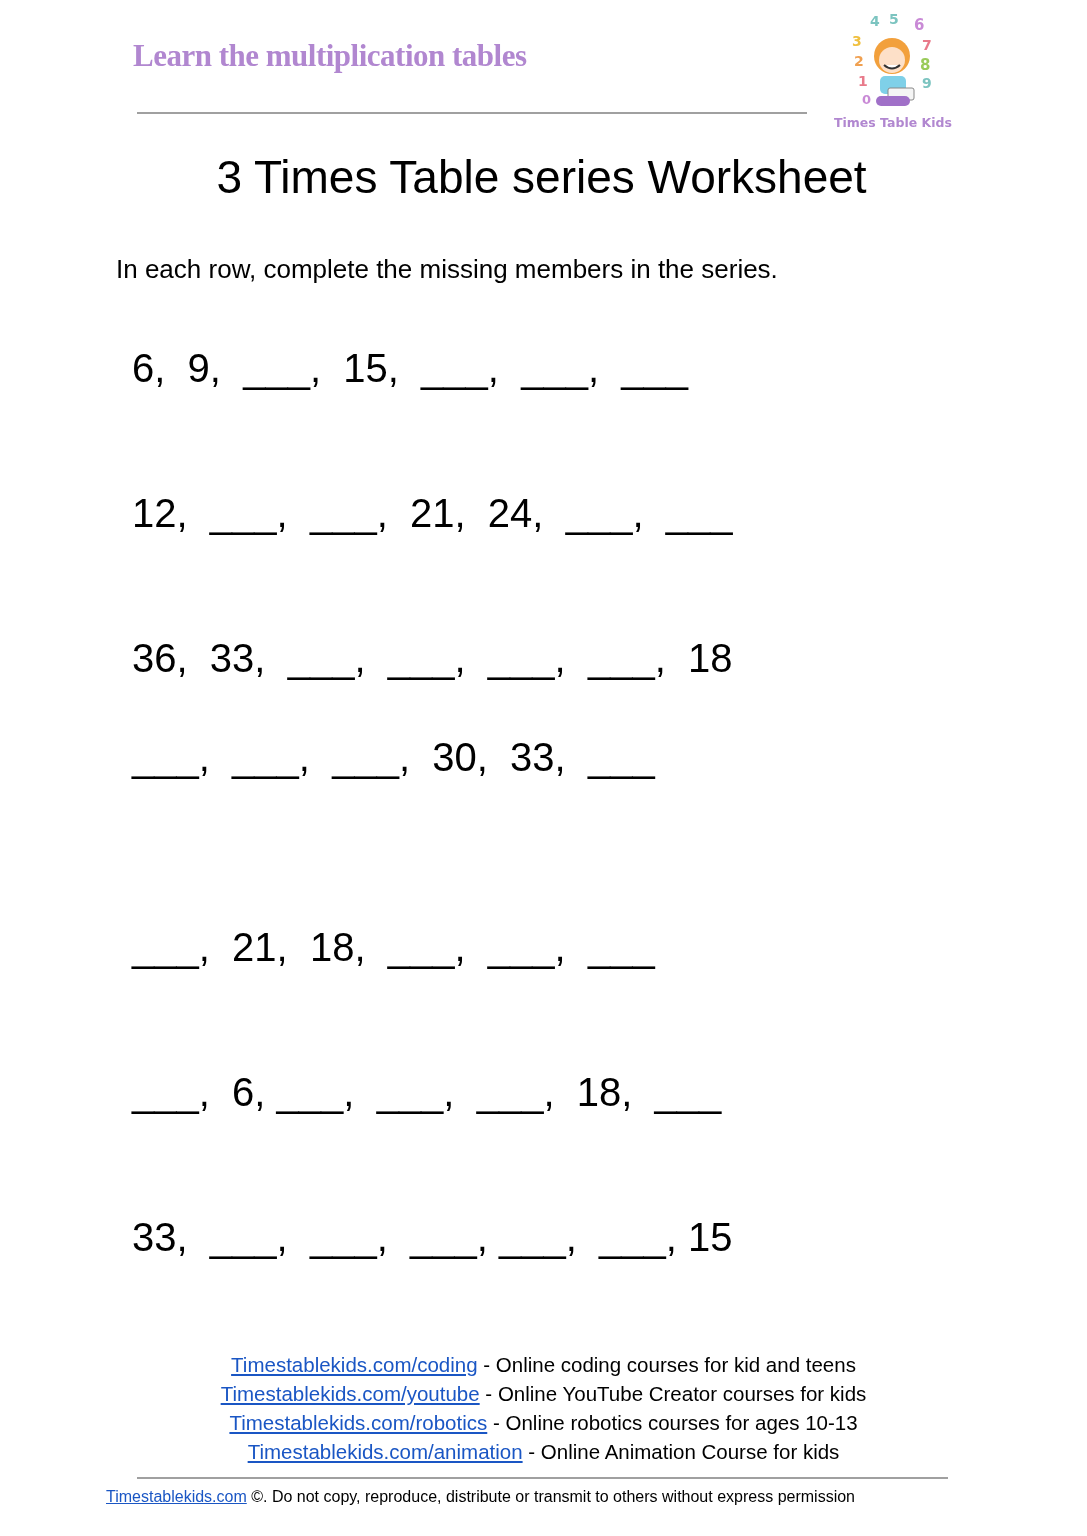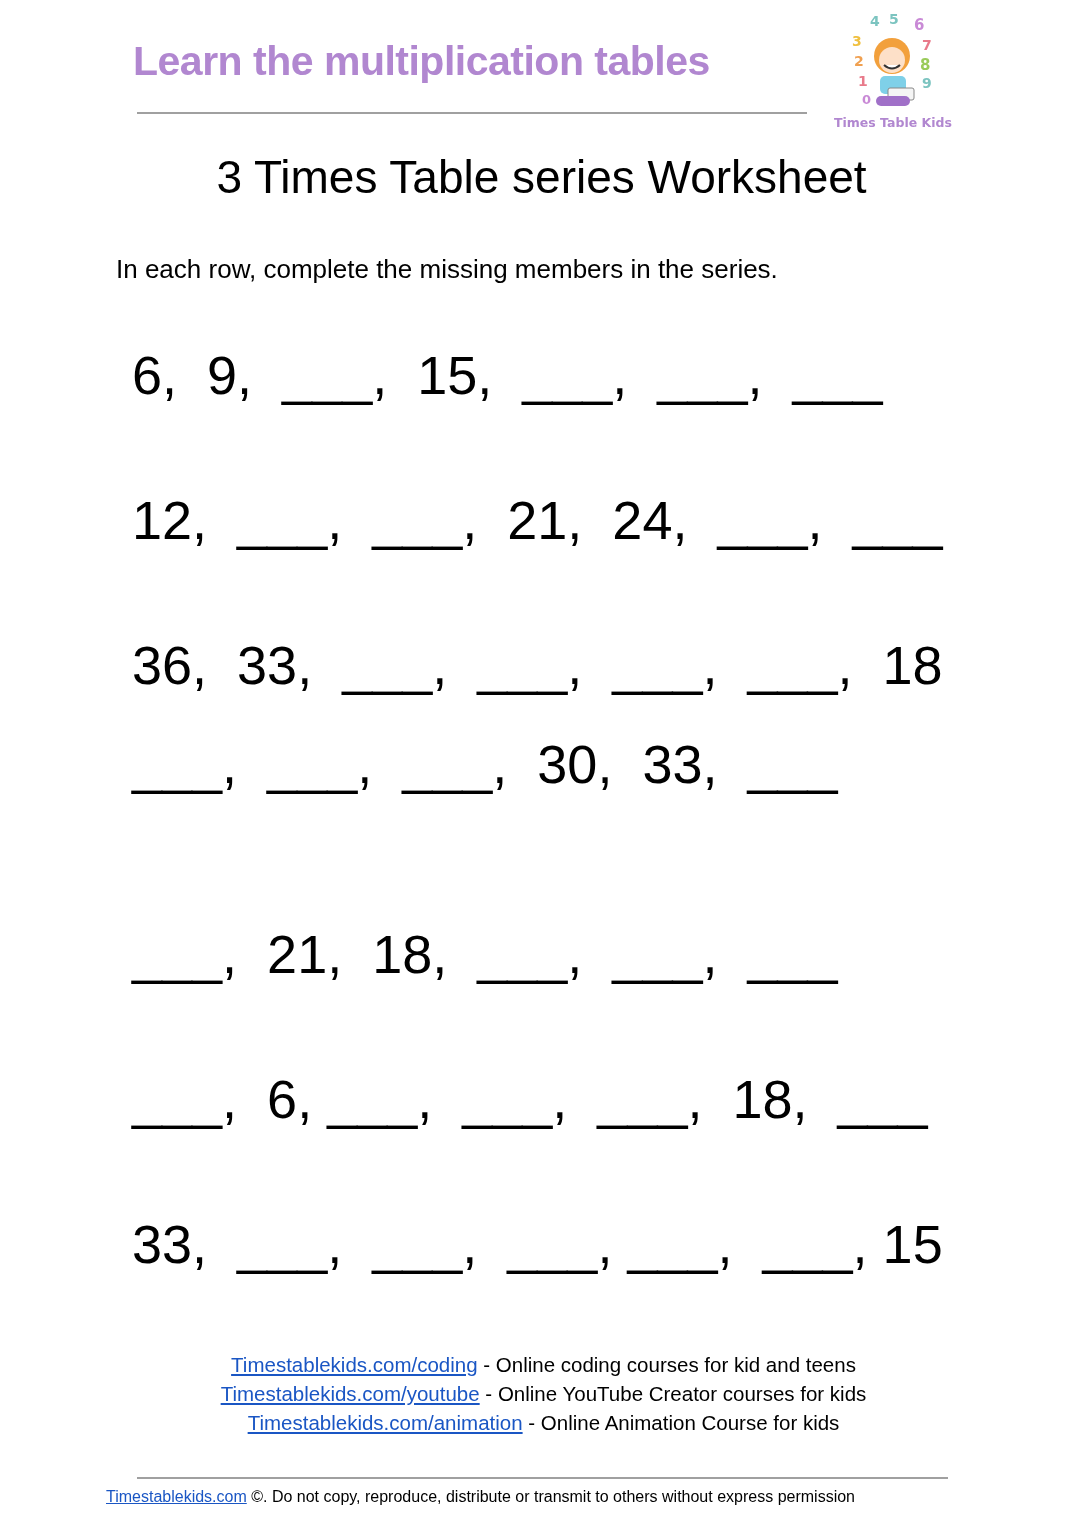--- a/index.html
+++ b/index.html
@@ -1,23 +1,23 @@
 <!DOCTYPE html>
 <html><head>
 <meta charset="utf-8">
 <style>
   html, body { margin:0; padding:0; background:#fff; }
   body { width:1087px; height:1536px; position:relative; overflow:hidden; font-family:"Liberation Sans", sans-serif; color:#000; }
-  .brand-title { position:absolute; left:133px; top:38px; font-size:41px; font-weight:bold; color:#b187d0; font-family:Liberation Sans, sans-serif; letter-spacing:-0.5px; }
+  .brand-title { position:absolute; left:133px; top:38px; font-size:31px; font-weight:bold; color:#b187d0; font-family:Liberation Serif, serif; letter-spacing:-0.5px; }
   .top-rule { position:absolute; left:137px; top:112px; width:670px; height:2px; background:#a0a0a0; }
   .logo { position:absolute; left:834px; top:8px; width:120px; height:125px; }
   .logo-caption { position:absolute; left:0; top:107px; width:120px; font-size:12.5px; font-weight:bold; color:#b187d0; font-family:"DejaVu Sans", sans-serif; }
   .title { position:absolute; left:0; width:1087px; top:150px; text-align:center; font-size:46px; margin-left:-2px; }
   .instruction { position:absolute; left:116px; top:254px; font-size:26px; }
-  .row { position:absolute; left:132px; font-size:54px; white-space:pre; line-height:1; }
+  .row { position:absolute; left:132px; font-size:40px; white-space:pre; line-height:1; }
   .links { position:absolute; left:0; width:1087px; top:1350px; text-align:center; font-size:20.5px; line-height:29px; }
   .links a, .footer a { color:#1a56c4; text-decoration:underline; }
   .bottom-rule { position:absolute; left:137px; top:1477px; width:811px; height:2px; background:#a0a0a0; }
   .footer { position:absolute; left:0; width:961px; top:1488px; text-align:center; font-size:16px; }
 </style>
 </head>
 <body>
 
 <div class="brand-title">Learn the multiplication tables</div>
 <div class="top-rule"></div>
@@ -51,19 +51,20 @@
 <div class="row" style="top:493px">12,  ___,  ___,  21,  24,  ___,  ___</div>
 <div class="row" style="top:638px">36,  33,  ___,  ___,  ___,  ___,  18</div>
 <div class="row" style="top:737px">___,  ___,  ___,  30,  33,  ___</div>
 <div class="row" style="top:927px">___,  21,  18,  ___,  ___,  ___</div>
 <div class="row" style="top:1072px">___,  6, ___,  ___,  ___,  18,  ___</div>
 <div class="row" style="top:1217px">33,  ___,  ___,  ___, ___,  ___, 15</div>
 
 <div class="links">
   <div><a>Timestablekids.com/coding</a><span> - Online coding courses for kid and teens</span></div>
   <div><a>Timestablekids.com/youtube</a><span> - Online YouTube Creator courses for kids</span></div>
+  <div><a>Timestablekids.com/robotics</a><span> - Online robotics courses for ages 10-13</span></div>
   <div><a>Timestablekids.com/animation</a><span> - Online Animation Course for kids</span></div>
 </div>
 
 <div class="bottom-rule"></div>
 <div class="footer">
   <a>Timestablekids.com</a><span> ©. Do not copy, reproduce, distribute or transmit to others without express permission</span>
 </div>
 
 </body></html>

